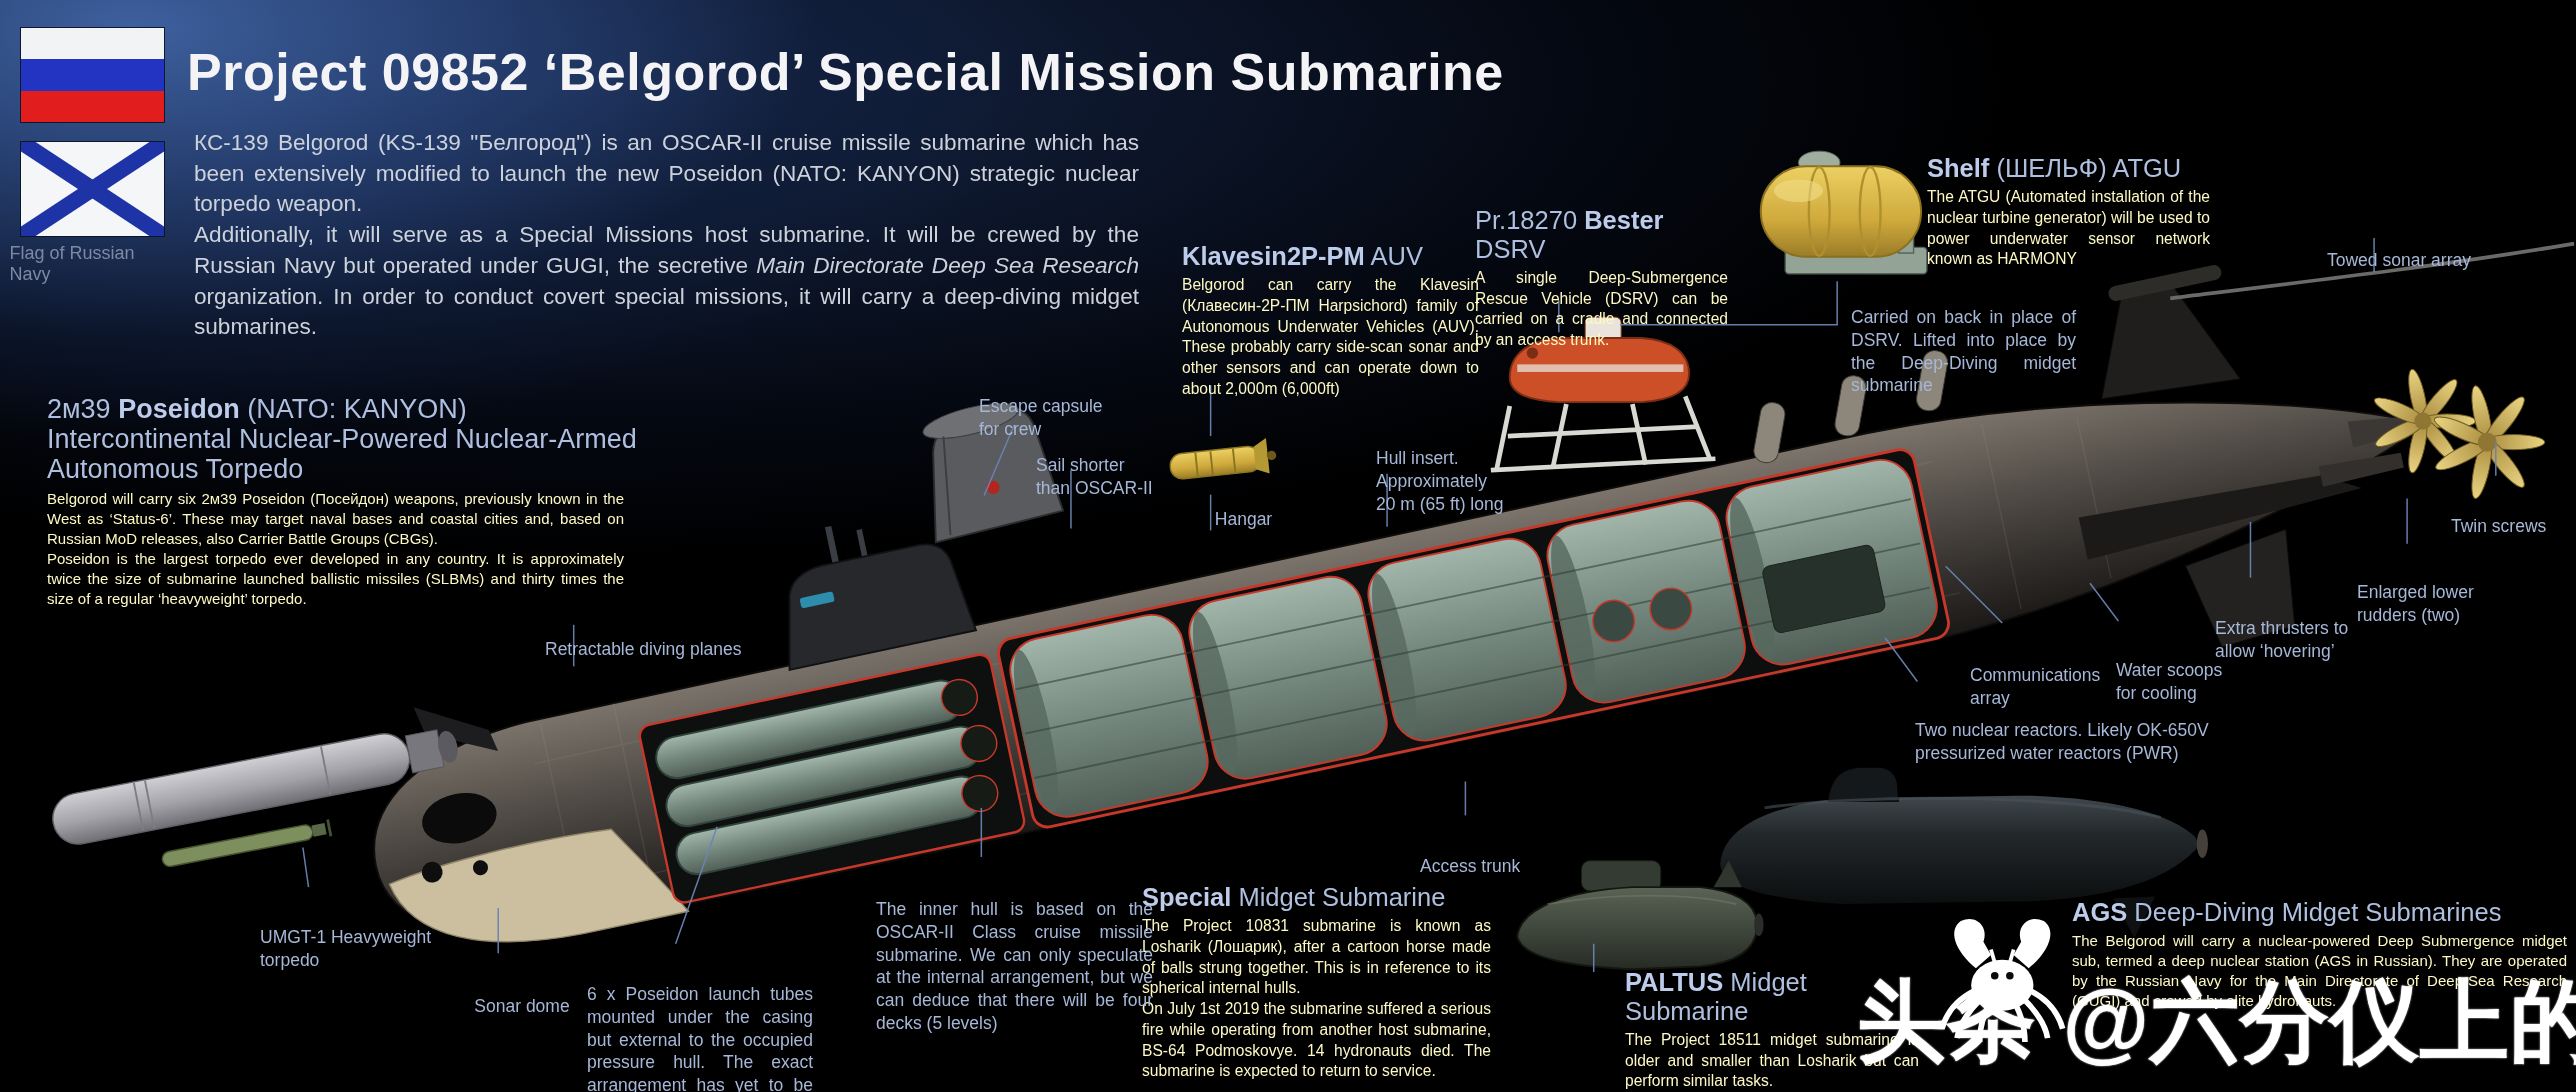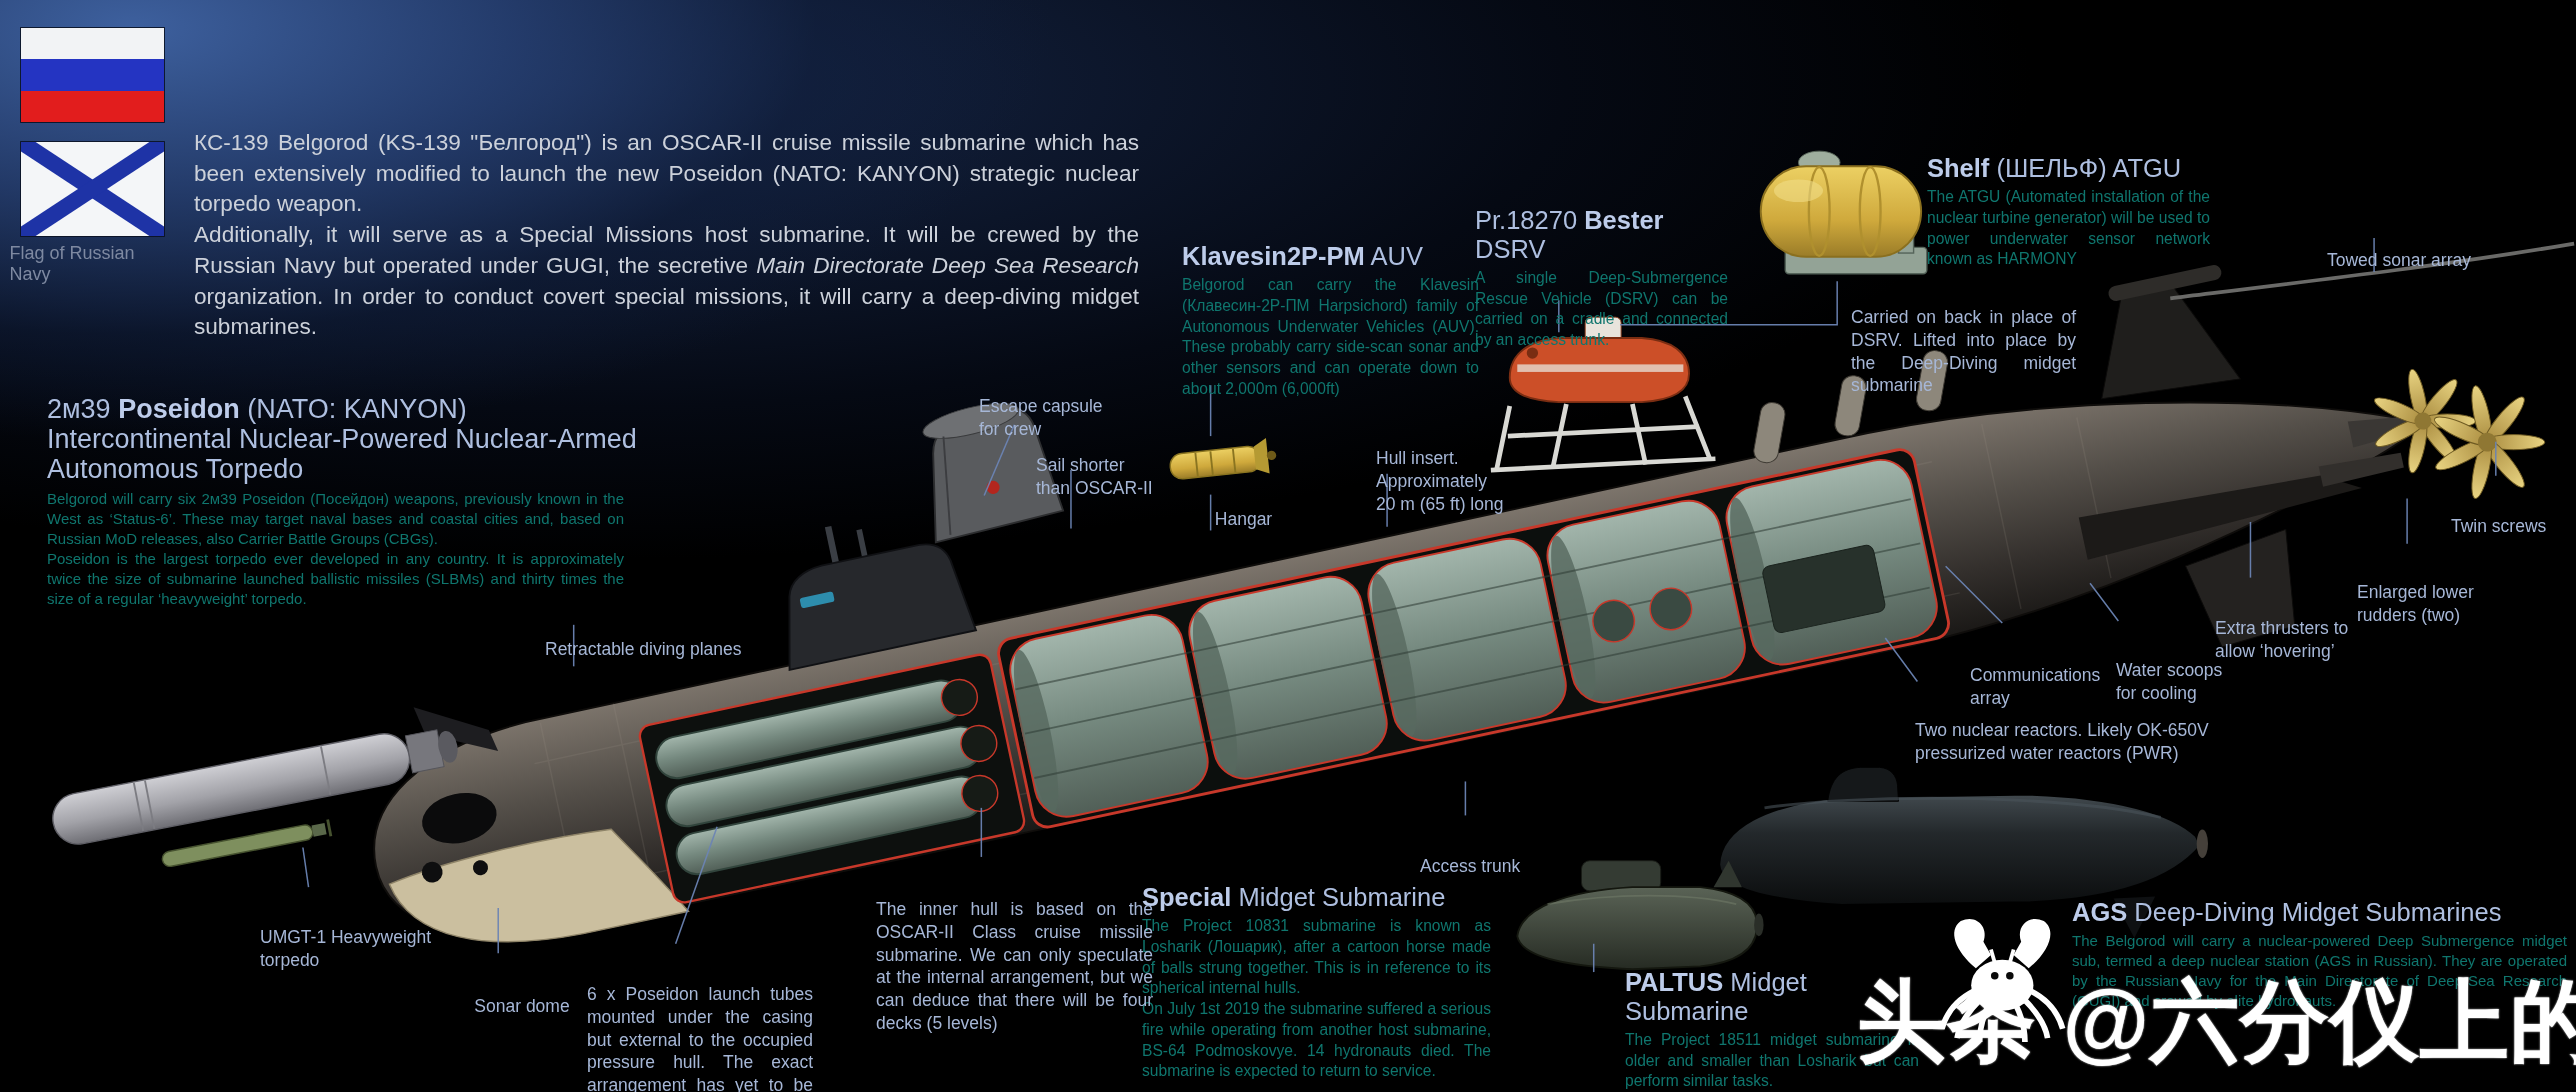--- a/index.html
+++ b/index.html
@@ -20,21 +20,21 @@
   #title{position:absolute;left:187px;top:42px;font-size:52px;font-weight:bold;
          color:#f4f4f6;letter-spacing:0.5px;white-space:nowrap;}
   #intro{position:absolute;left:194px;top:128px;width:945px;font-size:22.6px;line-height:1.36;
          color:#ccd1da;text-align:justify;}
   #intro p{margin:0;}
   #intro .it{font-style:italic;}
   
   .sec{position:absolute;color:#a6b7d7;}
   .sec h3{margin:0 0 4.7px 0;font-size:25.5px;font-weight:normal;color:#aebfe0;line-height:1.12;}
   .sec h3 b{font-weight:bold;color:#bdccea;}
-  .sec p{margin:0;font-size:15.6px;line-height:1.33;text-align:justify;color:#0f766e;}
+  .sec p{margin:0;font-size:15.6px;line-height:1.33;text-align:justify;color:#fef9c3;}
   #sec-poseidon h3{font-size:27px;}
   #sec-poseidon p{font-size:15px;}
   #sec-ags p{font-size:15px;}
   
   .co{position:absolute;color:#a6b7d7;font-size:17.5px;line-height:1.3;white-space:pre-line;margin-top:36px;}
   .co.j{white-space:normal;text-align:justify;}
   
   #wm-text{position:absolute;left:1857px;top:962px;font-size:89px;font-weight:bold;color:#ffffff;
            letter-spacing:0.9px;white-space:nowrap;text-shadow:0 0 1.9px #fff;}
 </style>
@@ -310,20 +310,21 @@
   </div>
   <div class="flag" id="flag-navy">
     <svg width="143" height="94" viewBox="0 0 152 100">
       <rect width="152" height="100" fill="#f4f6f8"></rect>
       <line x1="0" y1="0" x2="152" y2="100" stroke="#1e33a6" stroke-width="17"></line>
       <line x1="152" y1="0" x2="0" y2="100" stroke="#1e33a6" stroke-width="17"></line>
     </svg>
   </div>
   <div id="flag-cap">Flag of Russian Navy</div>
 
+  <div id="title">Project 09852 ‘Belgorod’ Special Mission Submarine</div>
   <div id="intro">
     <p>КС-139 Belgorod (KS-139 "Белгород") is an OSCAR-II cruise missile submarine which has been extensively modified to launch the new Poseidon (NATO: KANYON) strategic nuclear torpedo weapon.</p>
     <p><span>Additionally, it will serve as a Special Missions host submarine. It will be crewed by the Russian Navy but operated under GUGI, the secretive </span><span class="it">Main Directorate Deep Sea Research</span><span> organization. In order to conduct covert special missions, it will carry a deep-diving midget submarines.</span></p>
   </div>
 
   <div class="sec" id="sec-poseidon" style="left:47px;top:394px;width:604px">
     <h3><span>2м39 </span><b>Poseidon</b><span> (NATO: KANYON) Intercontinental Nuclear-Powered Nuclear-Armed Autonomous Torpedo</span></h3>
     <div style="width:577px">
       <p>Belgorod will carry six 2м39 Poseidon (Посейдон) weapons, previously known in the West as ‘Status-6’. These may target naval bases and coastal cities and, based on Russian MoD releases, also Carrier Battle Groups (CBGs).</p>
       <p>Poseidon is the largest torpedo ever developed in any country. It is approximately twice the size of submarine launched ballistic missiles (SLBMs) and thirty times the size of a regular ‘heavyweight’ torpedo.</p>

